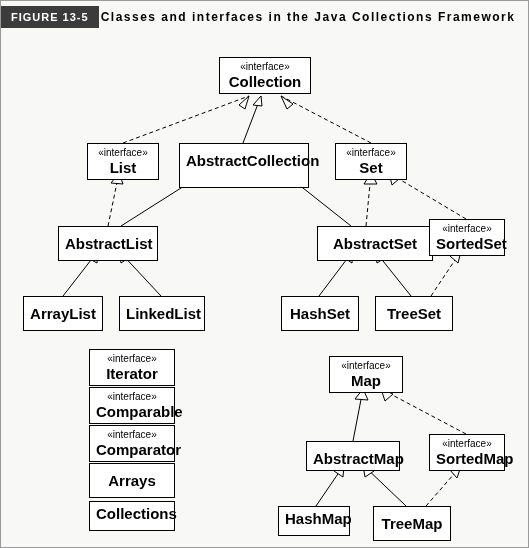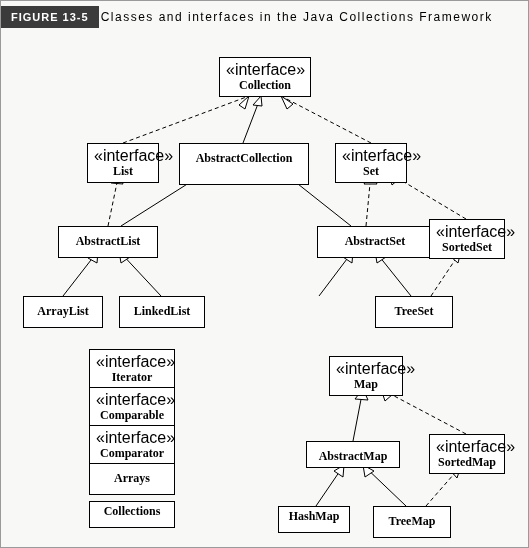--- a/index.html
+++ b/index.html
@@ -1,23 +1,23 @@
 <!DOCTYPE html>
 <html><head>
 <meta charset="utf-8">
 <style>
   html,body{margin:0;padding:0}
   body{font-family:Verdana,Geneva,sans-serif;font-size:11px;color:#000;background:#fff}
   .page{width:529px;height:548px;position:relative;border:1px solid #9a9a9a;box-sizing:border-box;background:#f8f8f6}
   .titlebar{display:flex;align-items:center;gap:2px;padding:5px 0 10px 0}
   .badge{background:#3b3b3b;color:#fff;font-weight:bold;font-size:11px;padding:5px 10px;letter-spacing:1px}
-  .title{font-weight:normal;font-size:12px;letter-spacing:1.5px}
+  .title{font-weight:bold;font-size:12px;letter-spacing:1.5px}
   .box{position:absolute;border:1px solid #000;background:#fff;text-align:center;box-sizing:border-box;padding:3px 6px;line-height:1.15}
-  .box .stereo{font-size:16px}
-  .box .name{font-weight:bold;font-family:Liberation Serif, serif;font-size:12px}
+  .box .stereo{font-size:10px}
+  .box .name{font-weight:bold;font-family:Liberation Sans, sans-serif;font-size:15px}
   svg{position:absolute;left:0;top:0}
   .solid{stroke:#000;stroke-width:1;fill:none}
   .dashed{stroke:#000;stroke-width:1;fill:none;stroke-dasharray:4 3}
   .tri{fill:#fff;stroke:#000;stroke-width:1}
 </style>
 </head>
 <body>
 
 <div class="page">
 
@@ -110,20 +110,23 @@
   </div>
 
   <div class="box" style="left:22px;top:295px;width:80px;padding-top:8px;padding-bottom:8px">
     <div class="name">ArrayList</div>
   </div>
 
   <div class="box" style="left:118px;top:295px;width:86px;padding-top:8px;padding-bottom:8px">
     <div class="name">LinkedList</div>
   </div>
 
+  <div class="box" style="left:280px;top:295px;width:78px;padding-top:8px;padding-bottom:8px">
+    <div class="name">HashSet</div>
+  </div>
 
   <div class="box" style="left:374px;top:295px;width:78px;padding-top:8px;padding-bottom:8px">
     <div class="name">TreeSet</div>
   </div>
 
   <div class="box" style="left:88px;top:348px;width:86px">
     <div class="stereo">«interface»</div>
     <div class="name">Iterator</div>
   </div>
   <div class="box" style="left:88px;top:386px;width:86px">

